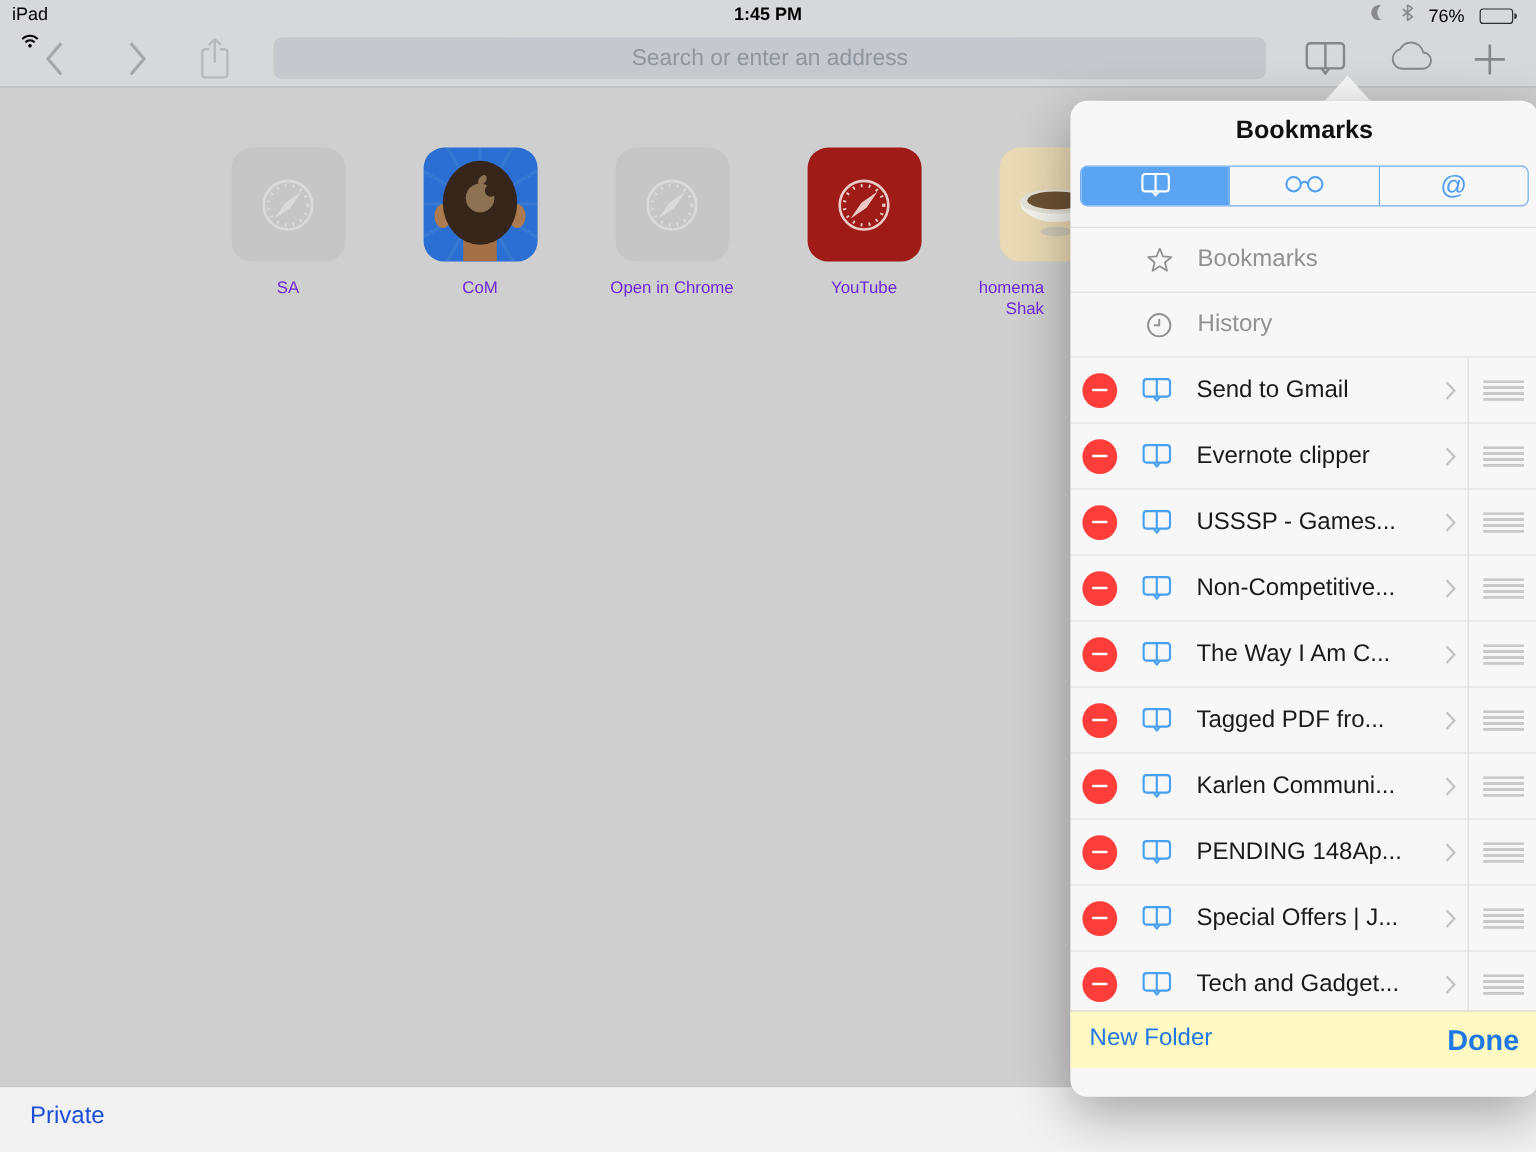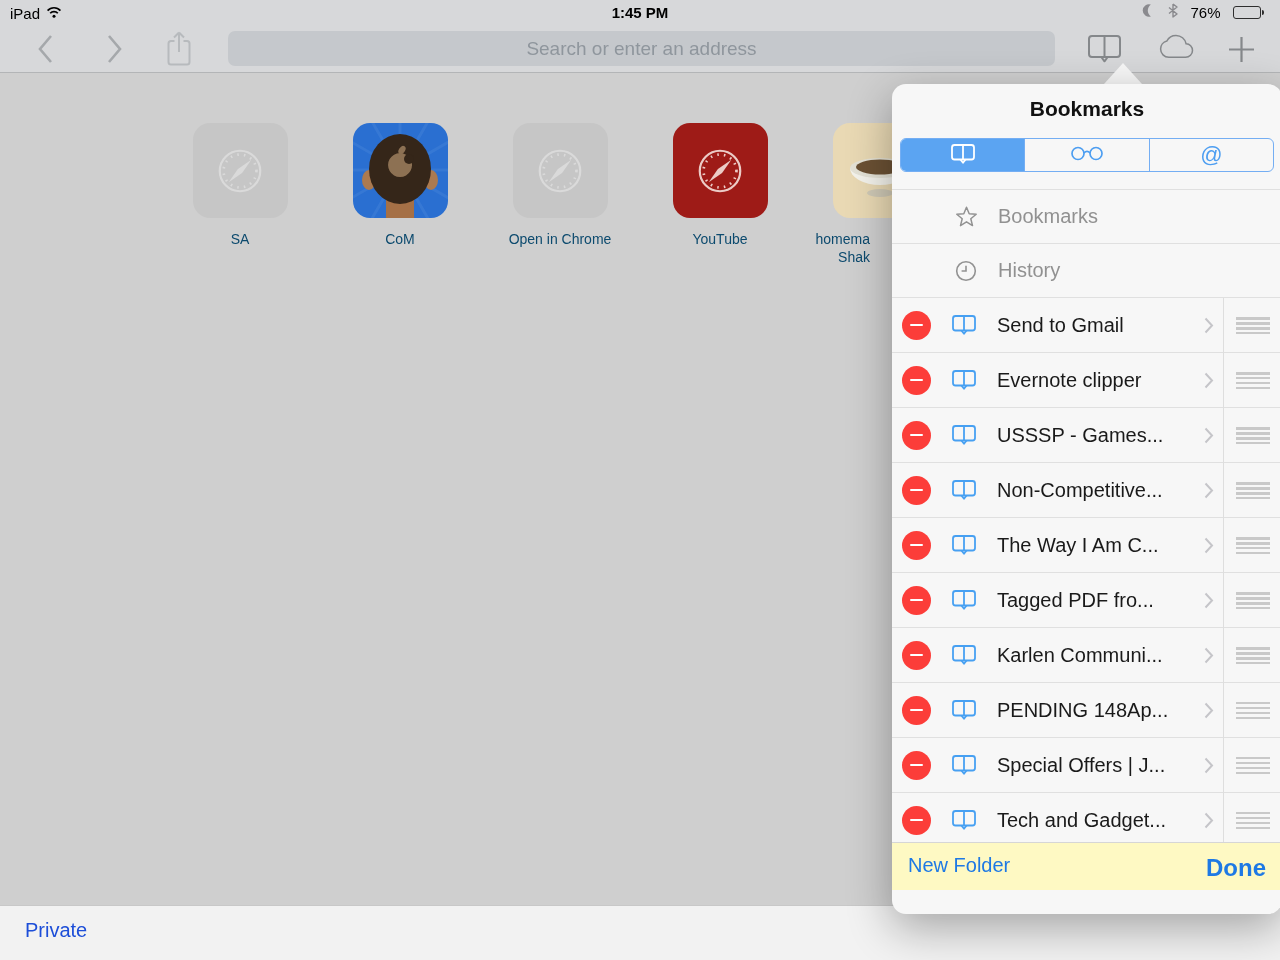--- a/index.html
+++ b/index.html
@@ -2,42 +2,42 @@
 <html><head>
 <meta charset="utf-8">
 <style>
   * { margin:0; padding:0; box-sizing:border-box; }
   body { font-family:"Liberation Sans", sans-serif; background:#9a9a9a; }
   .screen { position:relative; width:1280px; height:960px; background:#cfcfcf; overflow:hidden; }
 
   
   .header { position:absolute; left:0; top:0; width:1280px; height:73px; background:#d7d8da; border-bottom:1px solid #b3b5b7; }
   .statusbar { position:absolute; left:0; top:0; width:1280px; height:26px; }
-  .sb-left { position:absolute; left:10px; top:4px; display:flex; align-items:center; gap:6px; }
+  .sb-left { position:absolute; left:10px; top:4px; display:flex; align-items:center; gap:6px;flex-direction:column; }
   .sb-device { font-size:15px; color:#000; }
   .sb-time { position:absolute; left:0; top:4px; width:1280px; text-align:center; font-size:15px; font-weight:bold; color:#000; }
   .sb-right { position:absolute; right:16px; top:3px; display:flex; align-items:center; gap:12px; }
   .sb-batt-pct { font-size:15px; color:#000; }
   .battery { display:flex; align-items:center; }
   .batt-body { width:28px; height:13px; border:1.5px solid #2e2e2e; border-radius:3px; padding:1.5px; }
   .batt-fill { height:100%; width:76%; background:#111; border-radius:1px; }
   .batt-tip { width:2.5px; height:5px; background:#2e2e2e; border-radius:0 2px 2px 0; margin-left:1px; }
 
   .toolbar { position:absolute; left:0; top:26px; width:1280px; height:47px; }
   .tb-btn { position:absolute; background:none; border:none; cursor:pointer; display:flex; align-items:center; justify-content:center; }
   .search-field { position:absolute; left:228px; top:5px; width:827px; height:35px; background:#c5c8cc; border:none; border-radius:7px; text-align:center; font-size:19px; color:#8f969d; font-family:"Liberation Sans", sans-serif; }
   .search-field::placeholder { color:#8f969d; opacity:1; }
 
   
   .page { position:absolute; left:0; top:73px; width:1280px; height:832px; }
   .cell { position:absolute; top:50px; width:160px; text-align:center; cursor:pointer; }
   .tile { width:95px; height:95px; border-radius:17px; margin:0 auto; display:flex; align-items:center; justify-content:center; overflow:hidden; }
   .tile-gray { background:#c6c6c6; }
   .tile-red { background:#9e1b17; }
-  .cell-label { margin-top:12px; font-size:14px; color:#0c4a6e; line-height:18px; }
+  .cell-label { margin-top:12px; font-size:14px; color:#6d28d9; line-height:18px; }
   .cell-right .cell-label { text-align:right; padding-right:90px; }
 
   
   .privatebar { position:absolute; left:0; top:905px; width:1280px; height:55px; background:#f2f2f2; border-top:1px solid #c8c8c8; }
   .private-btn { position:absolute; left:25px; top:13px; font-size:20px; color:#1d4ed8; background:none; border:none; cursor:pointer; font-family:"Liberation Sans", sans-serif; }
 
   
   .popover { position:absolute; left:892px; top:84px; width:390px; height:830px; }
   .pop-arrow { position:absolute; left:212px; top:-21px; width:0; height:0; border-left:19px solid transparent; border-right:19px solid transparent; border-bottom:21px solid #f7f7f7; }
   .pop-inner { position:absolute; inset:0; background:#f7f7f7; border-radius:14px; box-shadow:0 14px 45px rgba(0,0,0,0.32); overflow:hidden; }

